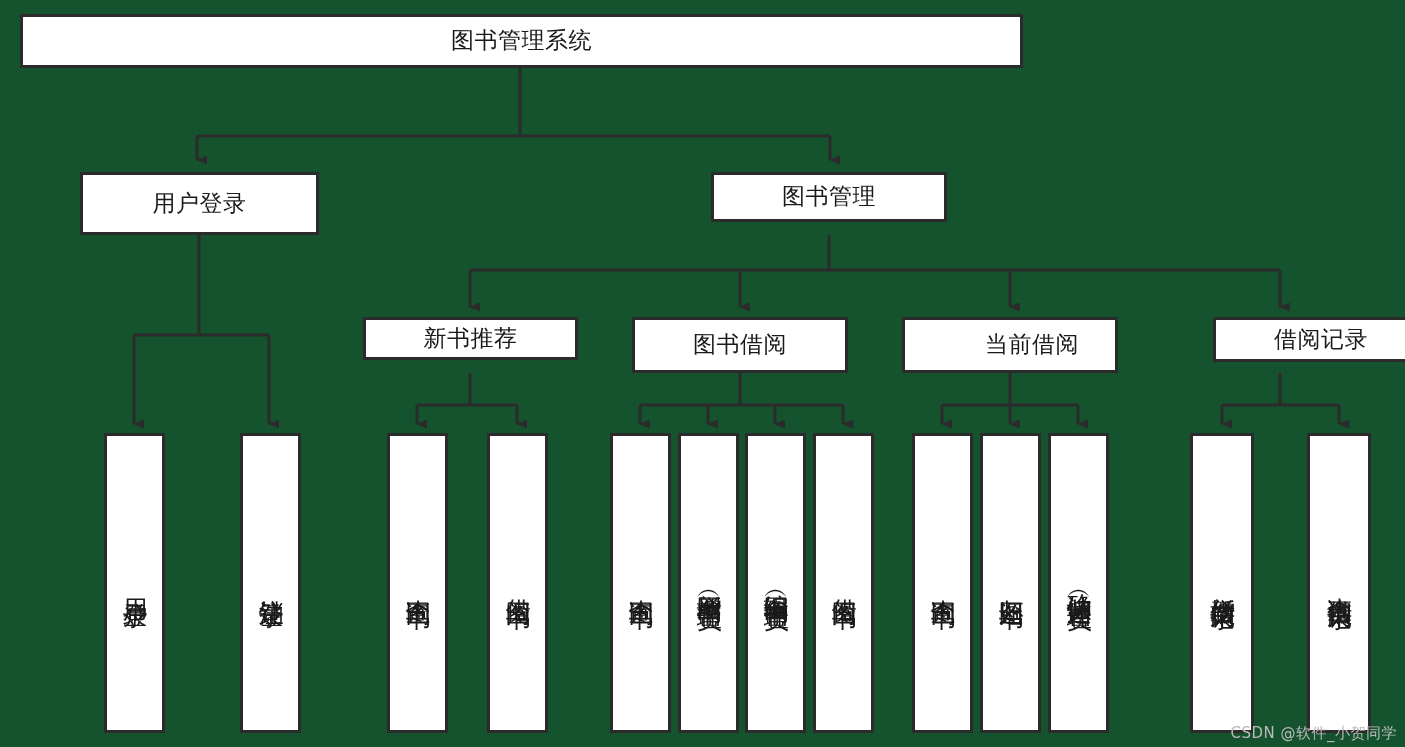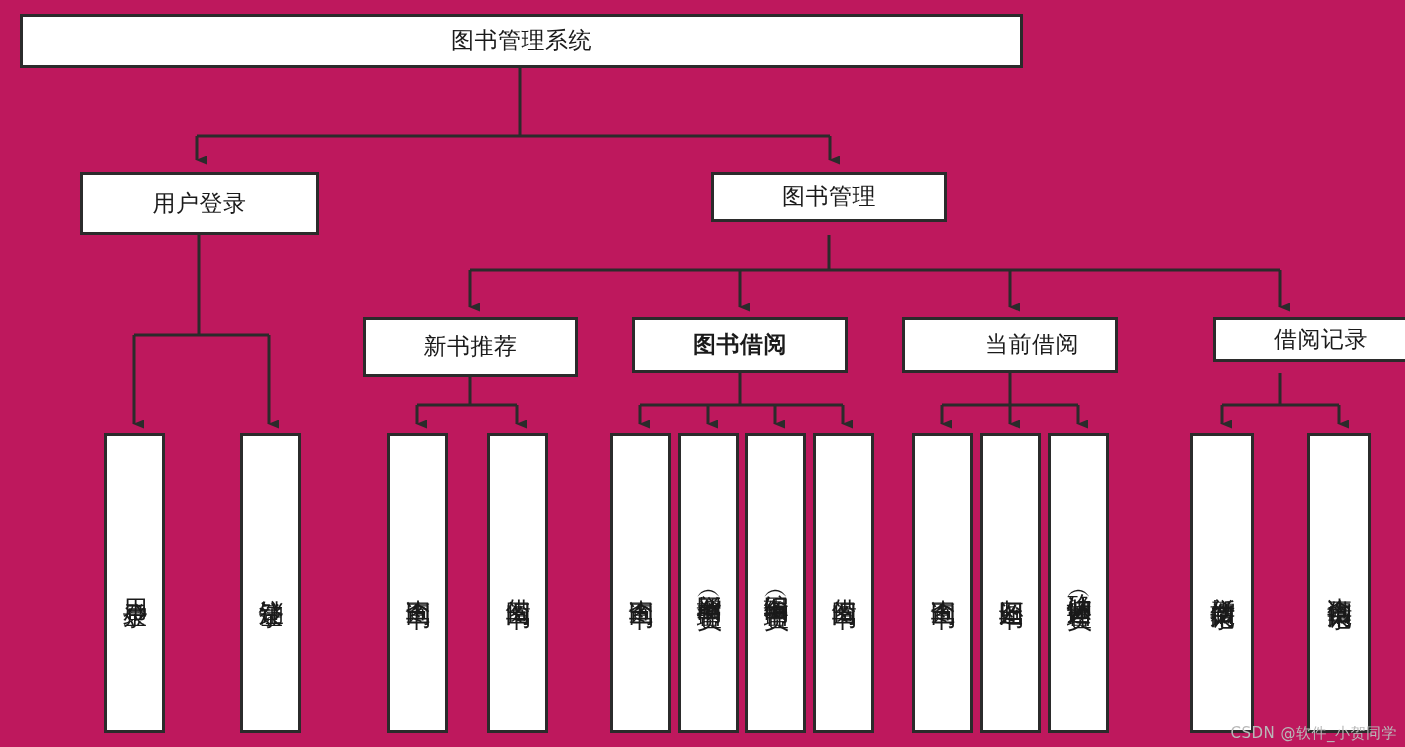--- a/index.html
+++ b/index.html
@@ -8,21 +8,21 @@
     padding: 0;
     background: #ffffff;
   }
   body {
     font-family: "DejaVu Sans", "Liberation Sans", sans-serif;
   }
   #canvas {
     position: relative;
     width: 1405px;
     height: 747px;
-    background: #be185d;
+    background: #14532d;
     overflow: hidden;
   }
   
   .node {
     position: absolute;
     box-sizing: border-box;
     background: #ffffff;
     border: 3px solid #2b2b2b;
     display: flex;
     align-items: center;
@@ -138,25 +138,25 @@
   </div>
 
   <div class="node horiz" style="left:80px; top:172px; width:239px; height:63px;">
     <span class="label">用户登录</span>
   </div>
 
   <div class="node horiz" style="left:711px; top:172px; width:236px; height:50px;">
     <span class="label">图书管理</span>
   </div>
 
-  <div class="node horiz" style="left:363px; top:317px; width:215px; height:60px;">
+  <div class="node horiz" style="left:363px; top:317px; width:215px; height:43px;">
     <span class="label">新书推荐</span>
   </div>
 
-  <div class="node horiz" style="left:632px; top:317px; width:216px; height:56px;font-weight:bold;">
+  <div class="node horiz" style="left:632px; top:317px; width:216px; height:56px;">
     <span class="label">图书借阅</span>
   </div>
 
   <div class="node horiz" style="left:902px; top:317px; width:216px; height:56px;padding-left:44px;">
     <span class="label">当前借阅</span>
   </div>
 
   <div class="node horiz" style="left:1172px; top:317px; width:216px; height:45px;margin-left:41px;">
     <span class="label">借阅记录</span>
   </div>

